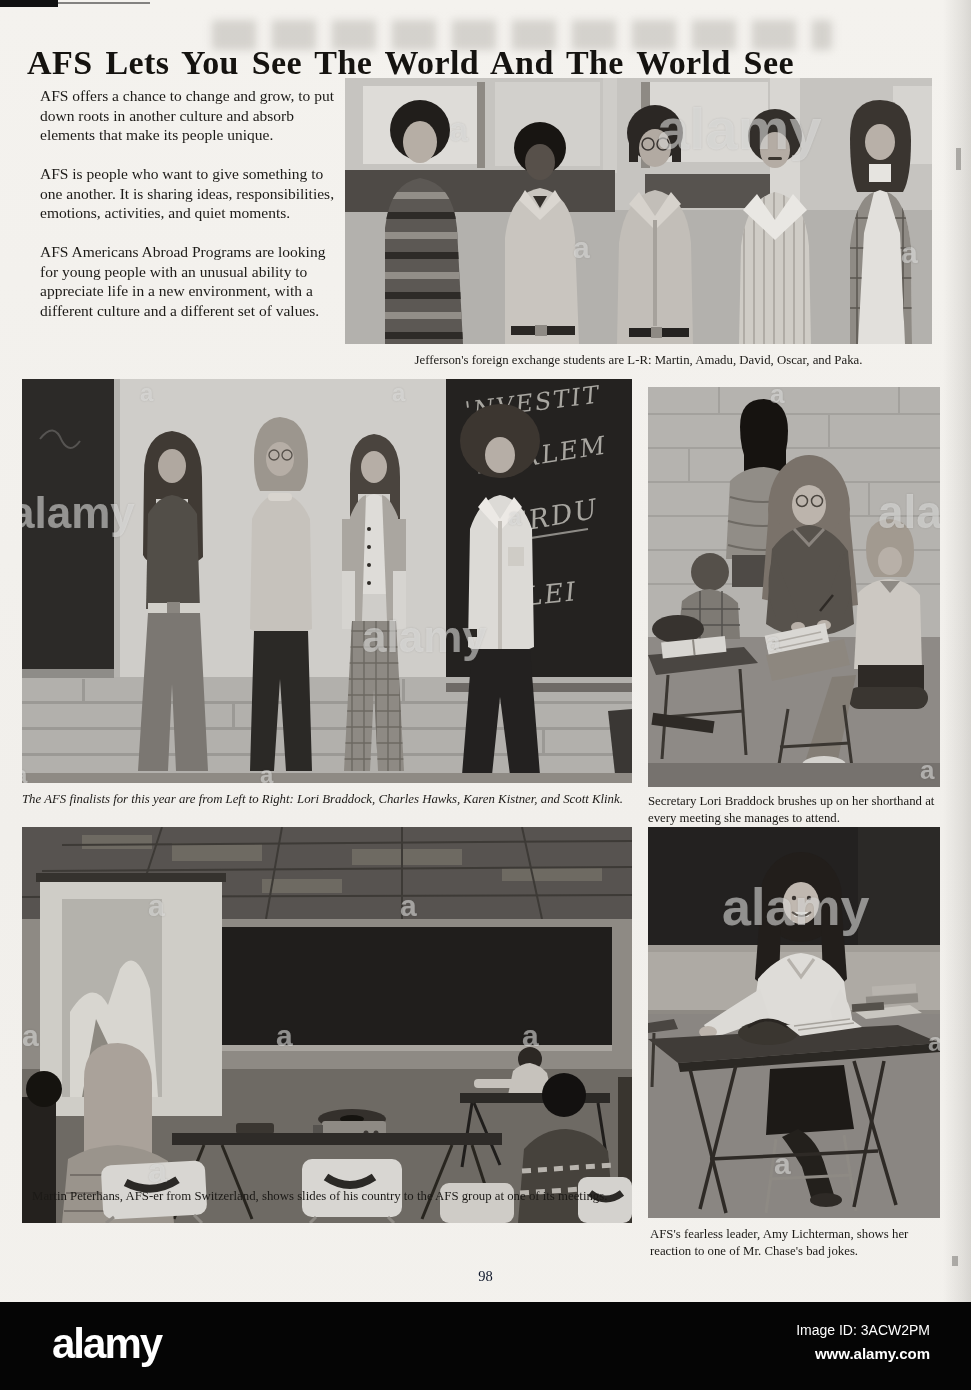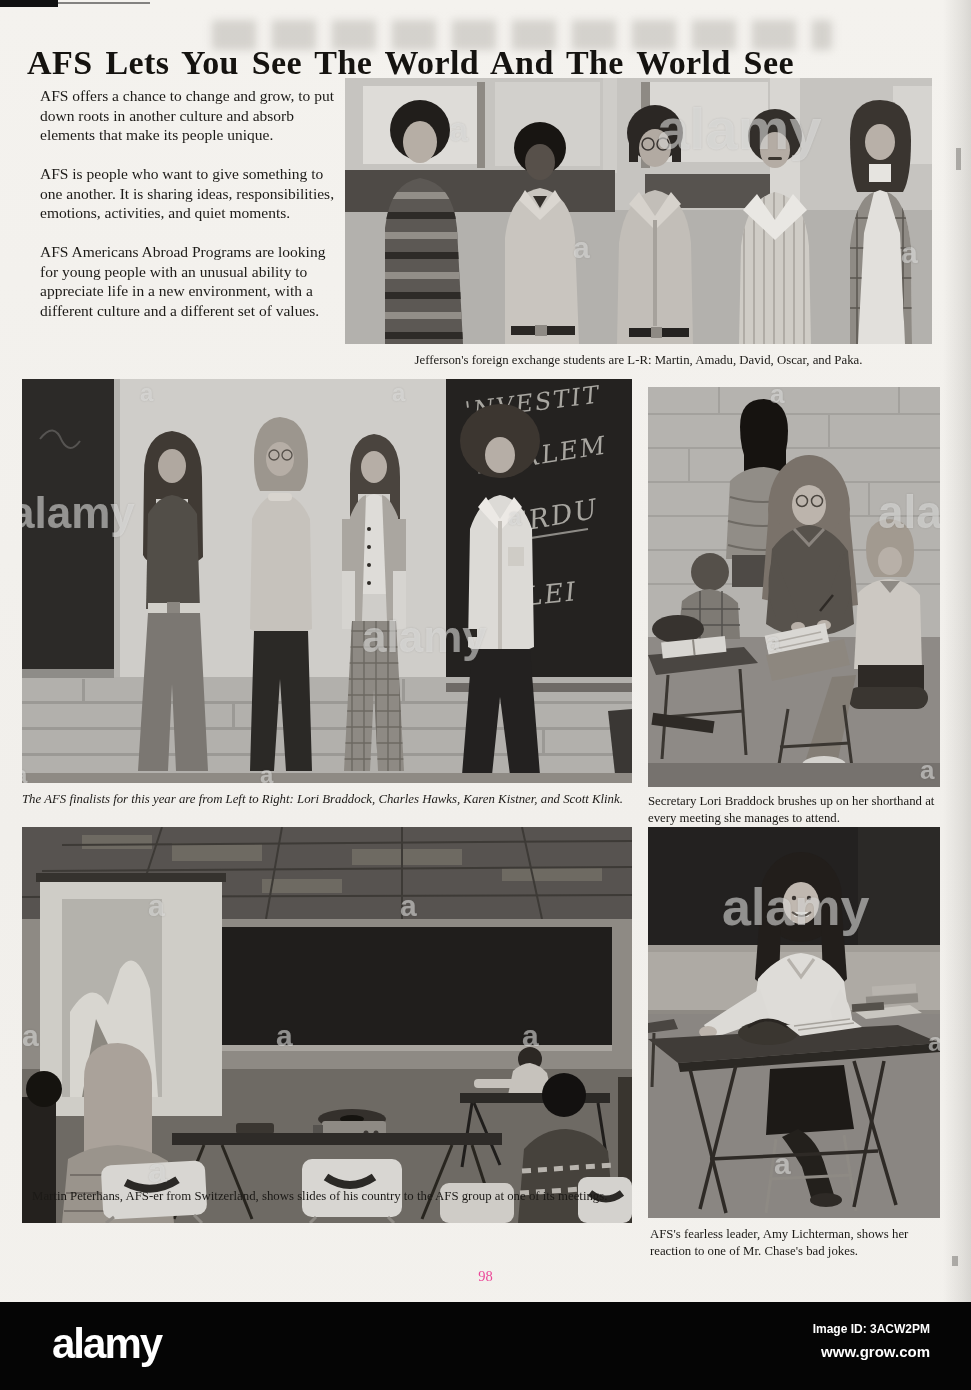--- a/index.html
+++ b/index.html
@@ -25,27 +25,27 @@
   .intro p{margin:0 0 19px 0;text-indent:0;}
   .photo{position:absolute;overflow:hidden;background:#b8b6b2;}
   .photo svg{display:block;width:100%;height:100%;}
   .caption{position:absolute;color:#1c1a17;font-size:12.8px;line-height:1.32;}
   .cap-center{text-align:center;}
   .cap-just{text-align:justify;}
   .wm{position:absolute;font-family:"Liberation Sans",sans-serif;font-weight:700;
     color:rgba(232,232,230,.55);line-height:1;pointer-events:none;
     text-shadow:0 0 2px rgba(70,70,70,.18);}
   .pagenum{position:absolute;left:0;top:1268px;width:971px;text-align:center;
-    font-size:14.5px;color:#ec4899;}
+    font-size:14.5px;color:#0f172a;}
   .bar{position:absolute;left:0;top:1302px;width:971px;height:88px;background:#050505;}
   .bar-logo{position:absolute;left:52px;top:18px;color:#ffffff;
     font-family:"Liberation Sans",sans-serif;font-weight:700;font-size:42px;letter-spacing:-2px;}
   .bar-right{position:absolute;right:41px;top:20px;text-align:right;color:#ffffff;
     font-family:"Liberation Sans",sans-serif;}
-  .bar-id{font-size:12px;font-weight:700;margin-bottom:7px;}
+  .bar-id{font-size:14px;font-weight:400;margin-bottom:7px;}
   .bar-url{font-size:15px;font-weight:700;}
   .chalk{font-family:"DejaVu Serif",serif;font-style:italic;fill:#c9c7c1;opacity:.8;letter-spacing:2px;}
 </style>
 </head>
 <body>
 
 <div class="page">
 
   <div class="scan-mark" style="left:0;top:0;width:58px;height:7px;"></div>
   <div class="scan-mark" style="left:0;top:2px;width:150px;height:2px;opacity:.5;"></div>
@@ -506,17 +506,17 @@
     <span class="wm" style="left:280px;top:202px;font-size:26px;">a</span>
   </div>
   <div class="caption" style="left:650px;top:1226px;width:298px;">AFS's fearless leader, Amy Lichterman, shows her reaction to one of Mr. Chase's bad jokes.</div>
 
   <div class="pagenum">98</div>
 
   <div class="bar">
     <div class="bar-logo">alamy</div>
     <div class="bar-right">
       <div class="bar-id">Image ID: 3ACW2PM</div>
-      <div class="bar-url">www.grow.com</div>
+      <div class="bar-url">www.alamy.com</div>
     </div>
   </div>
 
 </div>
 
 </body></html>

